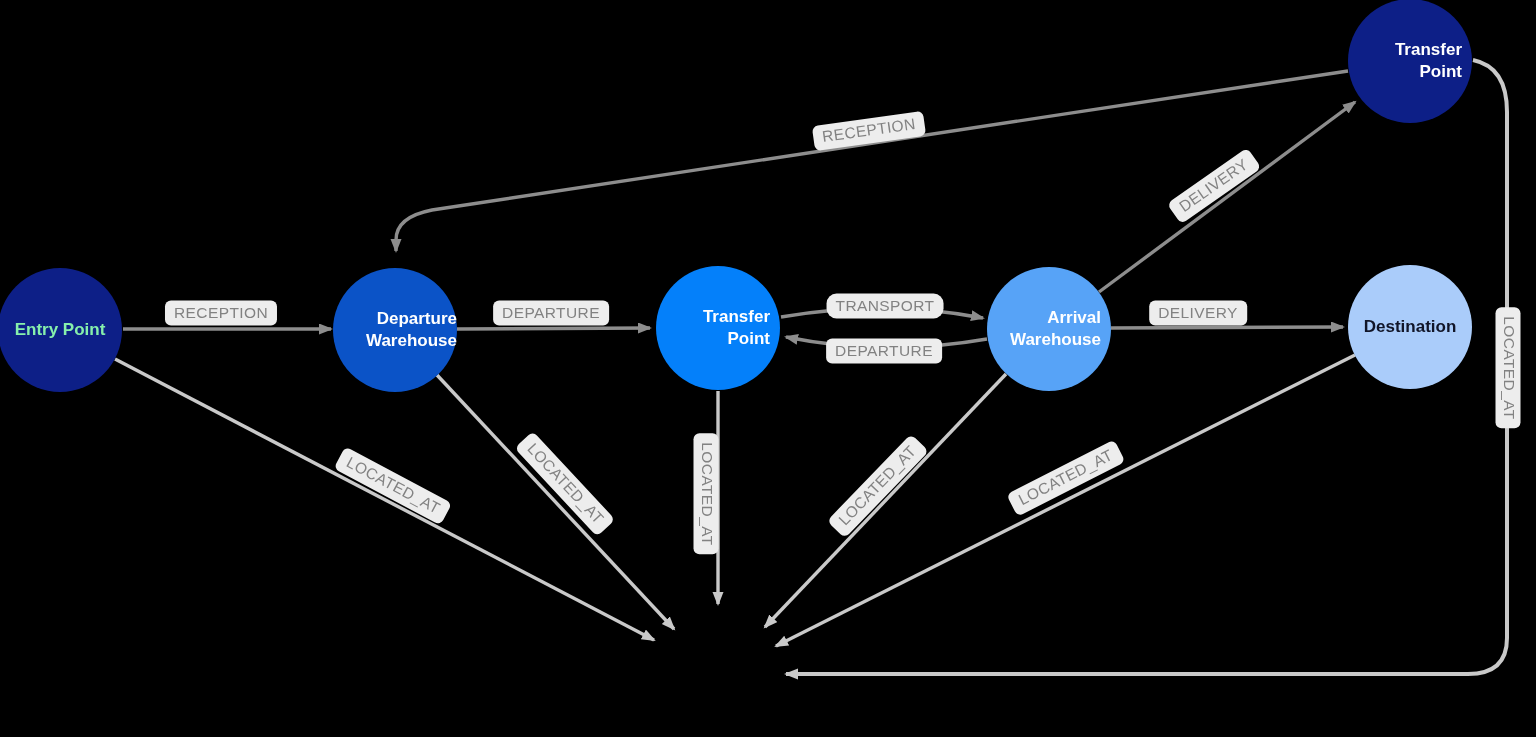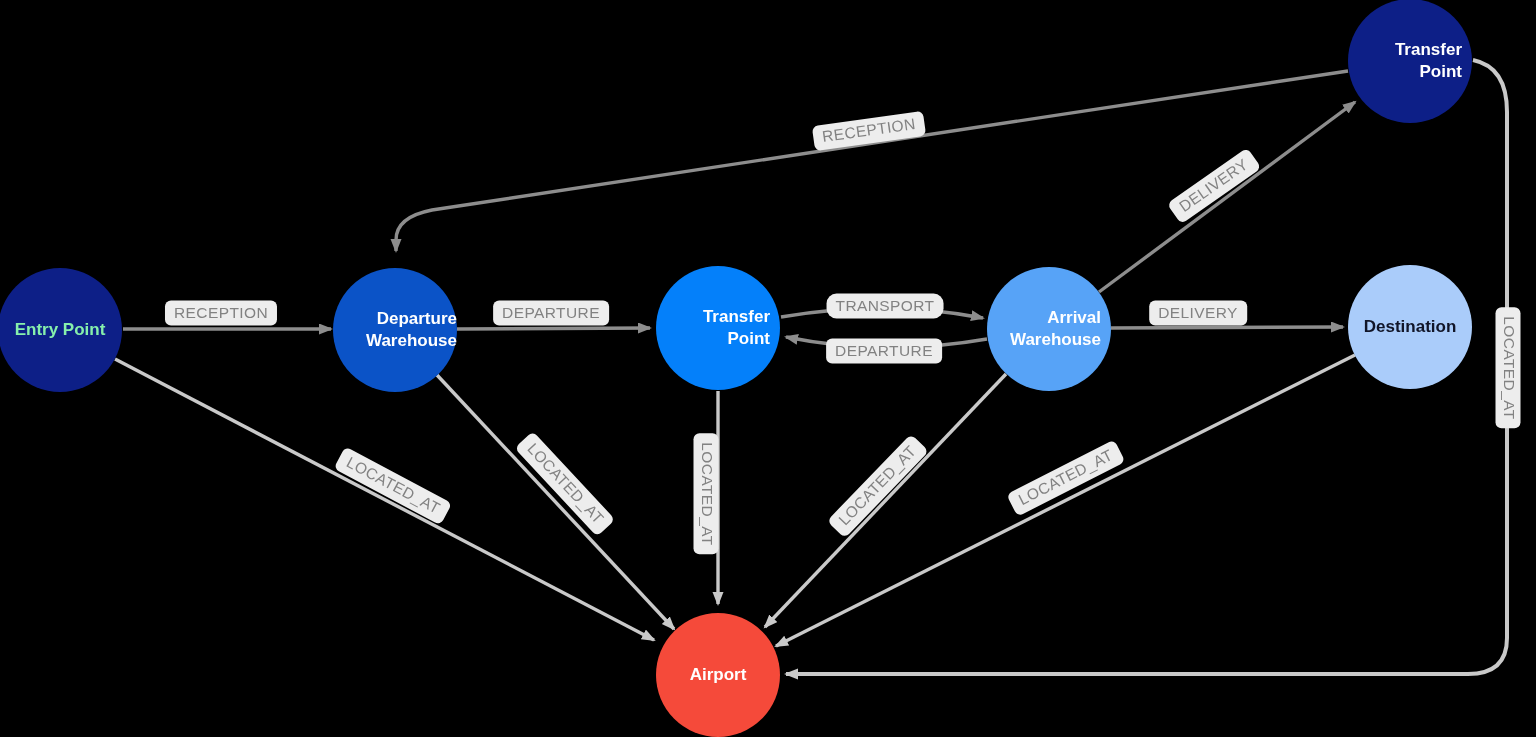--- a/index.html
+++ b/index.html
@@ -95,17 +95,14 @@
   </div>
   <div class="node" style="left: 1348px; top: 265px; background-color: rgb(170, 204, 250);">
     <span style="color: rgb(17, 21, 40);">Destination</span>
   </div>
   <div class="node" style="left: 987px; top: 267px; background-color: rgb(87, 163, 247);">
     <span style="color: rgb(255, 255, 255);">Arrival Warehouse</span>
   </div>
   <div class="node" style="left: 1348px; top: -1px; background-color: rgb(13, 31, 135);">
     <span style="color: rgb(255, 255, 255);">Transfer Point</span>
   </div>
-  <div class="node" style="left: 656px; top: 613px; background-color: rgb(245, 74, 58);">
-    <span style="color: rgb(255, 255, 255);">Airport</span>
-  </div>
 
 </div>
 
 </body></html>

